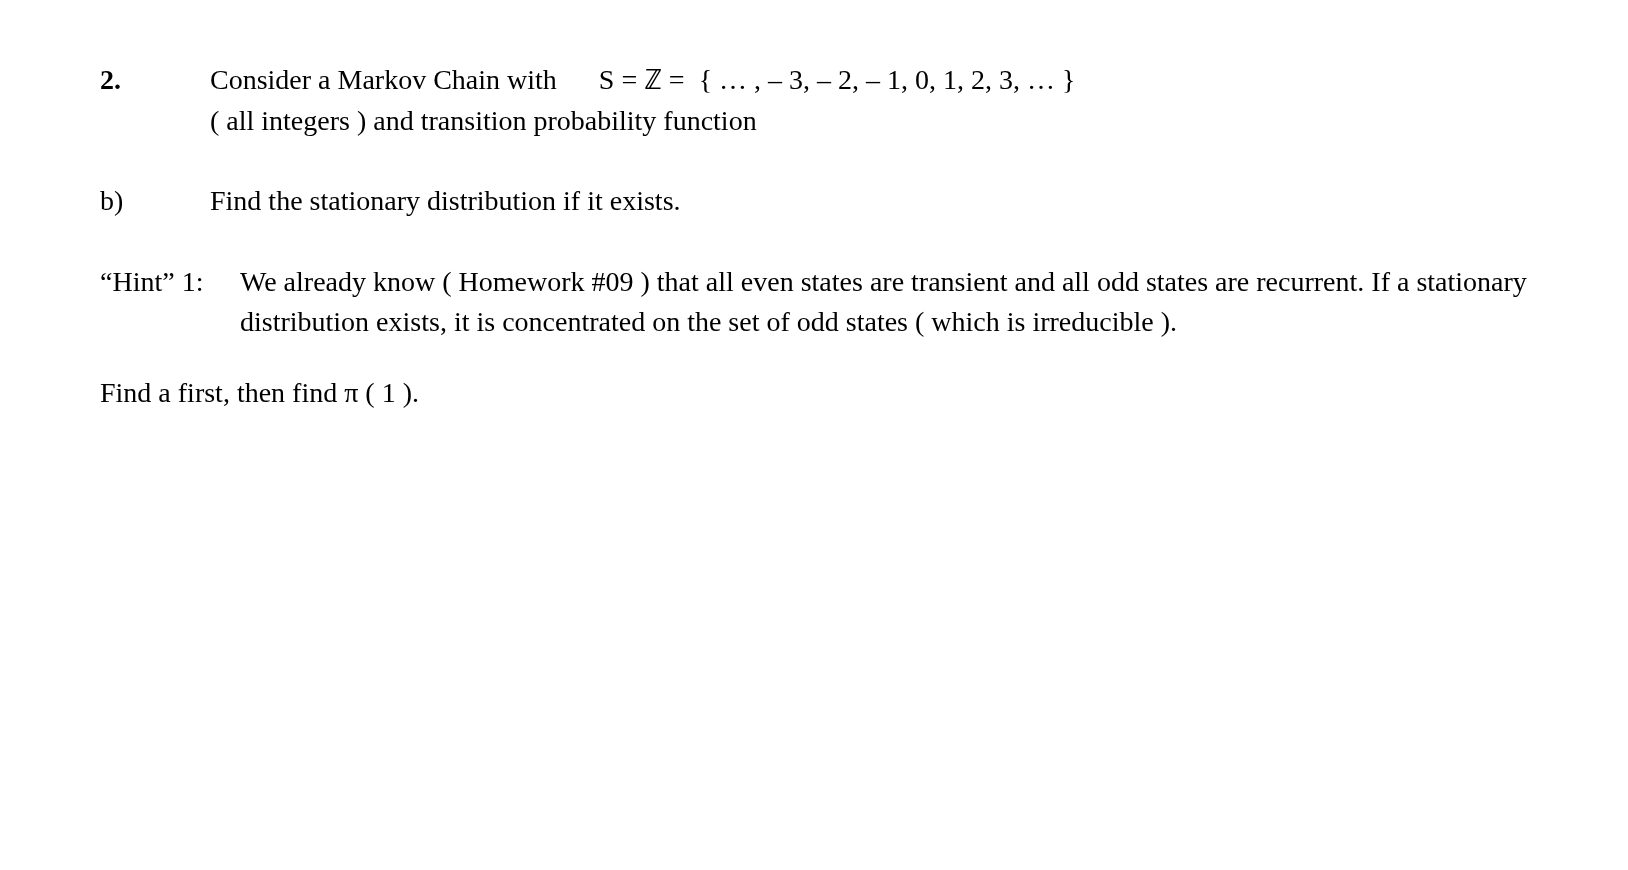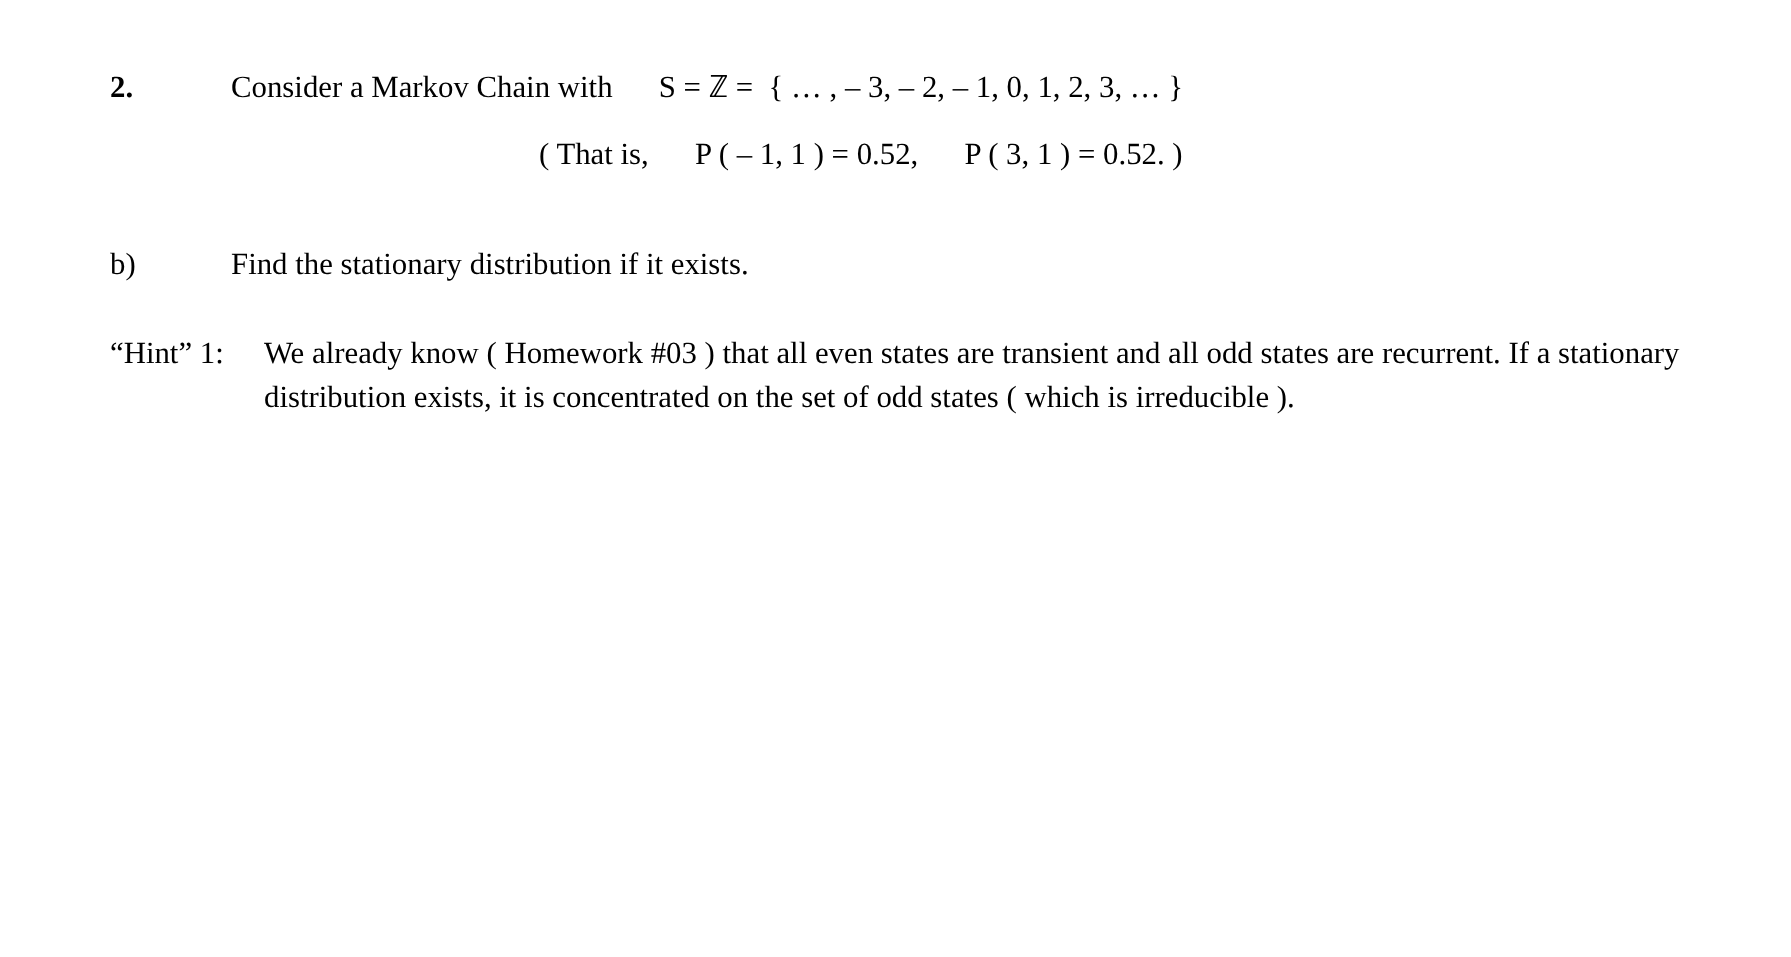--- a/index.html
+++ b/index.html
@@ -61,32 +61,33 @@
       white-space: nowrap;
     }
   </style>
 </head>
 <body>
 
 <div class="problem">
   <div class="problem-number">2.</div>
   <div class="problem-body">
     <div>Consider a Markov Chain with   S&nbsp;=&nbsp;ℤ&nbsp;=&nbsp; { … , – 3, – 2, – 1, 0, 1, 2, 3, … }</div>
+    <div>( all integers )  and transition probability function</div>
 
 
-    <div class="equation-line indent-center">( That is,   P ( – 1, 1 ) = 0.52,   P ( 3, 1 ) = 0.52. )</div>
   </div>
 </div>
 
 <div class="part">
   <div class="part-label">b)</div>
   <div class="part-body">Find the stationary distribution if it exists.</div>
 </div>
 
 <div class="hint">
   <div class="hint-label">“Hint” 1:</div>
-  <div class="hint-body">We already know ( Homework #03 ) that all even states are transient and all odd states are recurrent.  If a stationary distribution exists, it is concentrated on the set of odd states ( which is irreducible ).</div>
+  <div class="hint-body">We already know ( Homework #09 ) that all even states are transient and all odd states are recurrent.  If a stationary distribution exists, it is concentrated on the set of odd states ( which is irreducible ).</div>
 </div>
 
 <div class="hint">
   <div class="hint-body">
+    <div>Find  a  first,  then find  π ( 1 ).</div>
   </div>
 </div>
 
 </body></html>

